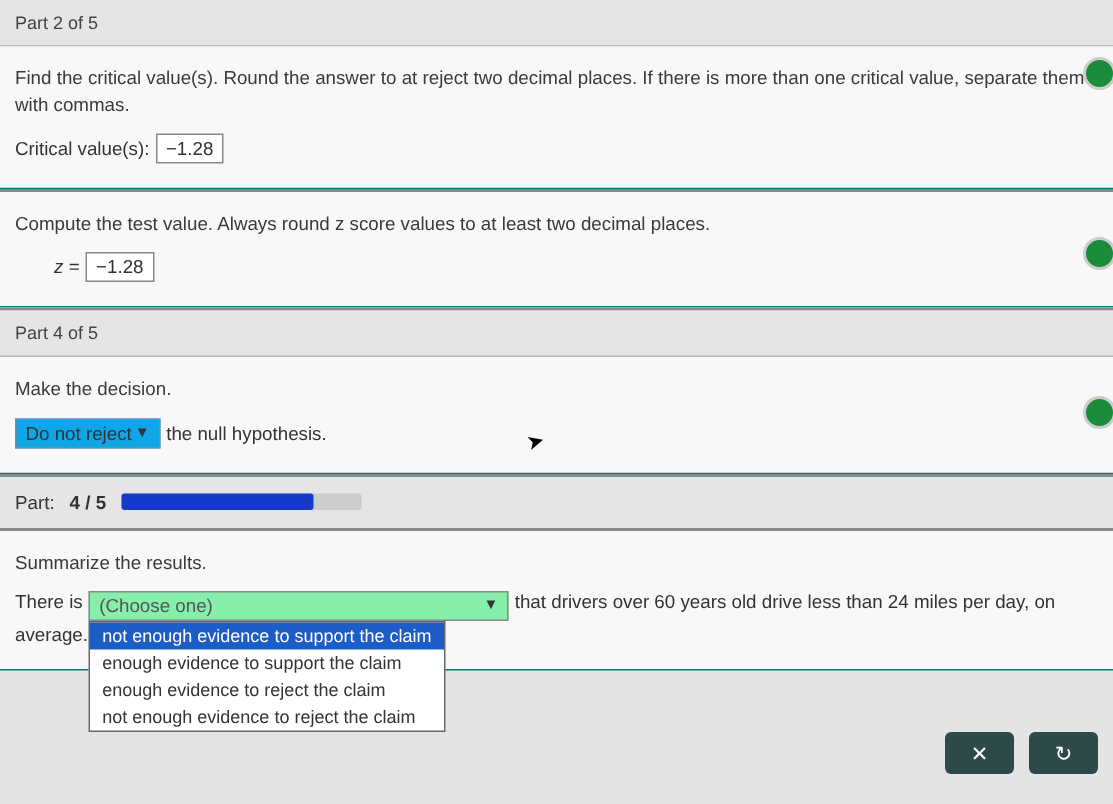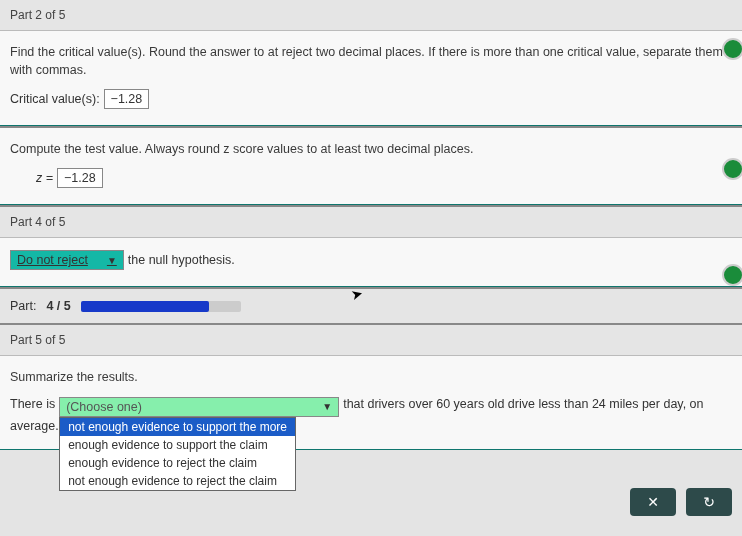--- a/index.html
+++ b/index.html
@@ -36,27 +36,26 @@
   border: 1px solid #888;
   background: #fff;
   padding: 2px 6px;
   min-width: 40px;
   text-align: center;
   font-size: 12.5px;
   color: #333;
 }
 .decision-select {
   border: 1px solid #888;
-  background: #14b8a6;
+  background: #0ea5e9;
   padding: 2px 6px;
   display: inline-flex;
   align-items: center;
-  gap: 19px;
-  font-size: 12.5px;
-  text-decoration: underline;
+  gap: 2px;
+  font-size: 12.5px;
 }
 .triangle { font-size: 10px; color: #333; }
 .progress-section {
   background: #e5e5e5;
   padding: 10px 10px;
   display: flex;
   align-items: center;
   gap: 10px;
   border-top: 2px solid #888;
   border-bottom: 2px solid #888;
@@ -159,52 +158,52 @@
       <span class="z-eq"><span class="it">z</span> =</span>
       <span class="answer-box">−1.28</span>
     </div>
   </div>
   <div class="status-dot" style="top:158px;"></div>
 </div>
 
 <div class="section">
   <div class="part-header">Part 4 of 5</div>
   <div class="part-body">
+    <div class="instruction">Make the decision.</div>
     <div class="input-row">
       <span class="decision-select">
         <span>Do not reject</span>
         <span class="triangle">▼</span>
       </span>
       <span>the null hypothesis.</span>
     </div>
   </div>
   <div class="status-dot" style="top:264px;"></div>
 </div>
 
 <div class="progress-section">
   <span>Part:</span>
   <strong>4 / 5</strong>
   <div class="progress-bar">
     <div class="progress-fill"></div>
   </div>
 </div>
 
 <div class="section" style="border-top:none;">
-  <div class="part-header">Part 5 of 5</div>
   <div class="part-body">
     <div class="instruction">Summarize the results.</div>
     <div style="display:flex; align-items:flex-start; gap:4px; flex-wrap:wrap; font-size:12.5px;">
       <span>There is</span>
       <div class="dropdown-wrap">
         <div class="dropdown-closed">
           <span class="placeholder">(Choose one)</span>
           <span class="triangle">▼</span>
         </div>
         <div class="dropdown-list">
-          <div class="dd-item selected">not enough evidence to support the more</div>
+          <div class="dd-item selected">not enough evidence to support the claim</div>
           <div class="dd-item">enough evidence to support the claim</div>
           <div class="dd-item">enough evidence to reject the claim</div>
           <div class="dd-item">not enough evidence to reject the claim</div>
         </div>
       </div>
       <span>that drivers over 60 years old drive less than 24 miles per day, on</span>
     </div>
     <div style="font-size:12.5px; margin-top:2px;">
       <span>average.</span>
     </div>

